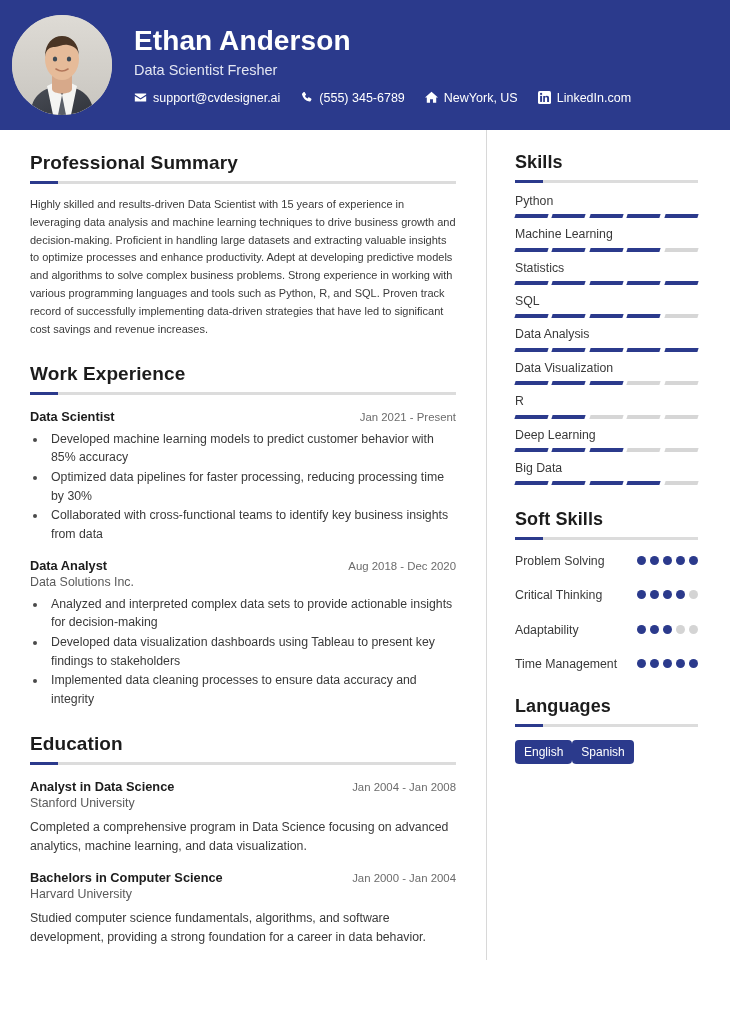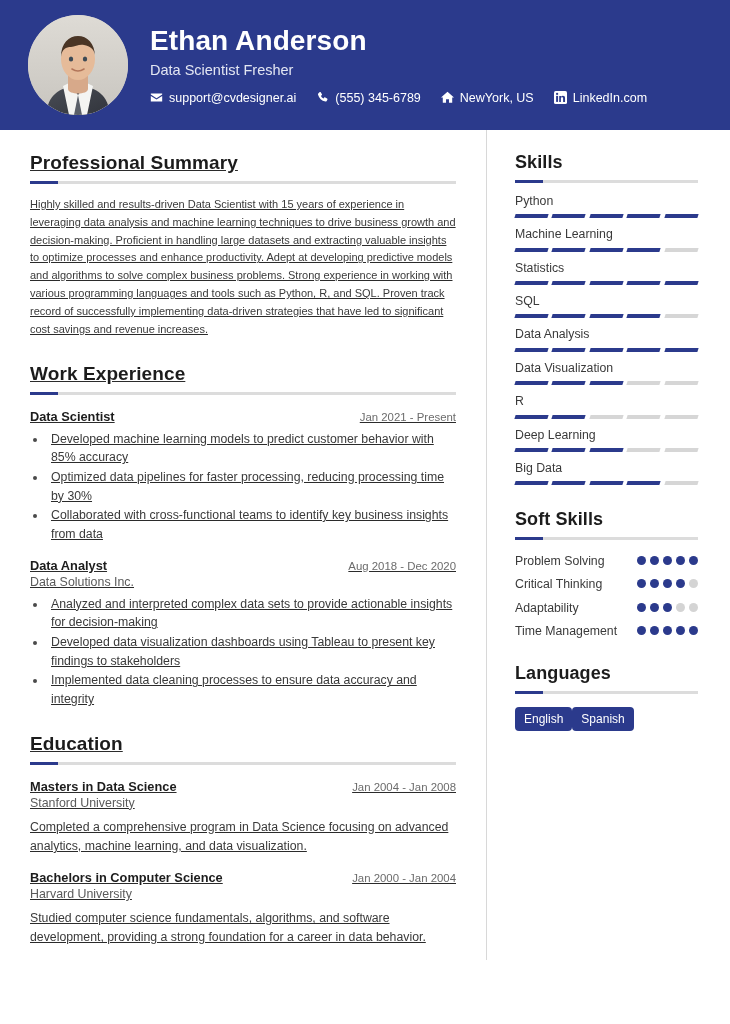--- a/index.html
+++ b/index.html
@@ -11,21 +11,21 @@
     -webkit-font-smoothing:antialiased;
   }
   .page { position:relative; width:730px; height:1024px; overflow:hidden; background:#fff; }
 
   
   .header {
     height:130px;
     background:#2b3a8c;
     display:flex;
     align-items:center;
-    padding:0 28px;
+    padding:0 12px;
   }
   .avatar {
     width:100px; height:100px;
     border-radius:50%;
     flex:0 0 100px;
     overflow:hidden;
     background:#cfcdc8;
     position:relative;
   }
   .avatar svg { display:block; width:100%; height:100%; }
@@ -49,21 +49,20 @@
     font-size:12.5px; color:#ffffff; white-space:nowrap;
   }
   .contact .ic { display:inline-flex; width:13px; height:13px; align-items:center; justify-content:center; }
   .contact .ic svg { width:13px; height:13px; fill:#ffffff; }
 
   
   .body { display:flex; padding:0; height:894px; }
   .col-left {
     width:486px;
     padding:22px 30px 4px 30px;
-    text-decoration:underline;
   }
   .divider {
     width:1px;
     background:#d8d8d8;
     height:830px;
     margin-top:0;
   }
   .col-right {
     flex:1;
     padding:22px 32px 0 28px;
@@ -114,21 +113,21 @@
   .skill:first-of-type { margin-top:11px; }
   .skill-name { font-size:12.3px; color:#3a3a3a; line-height:1.25; }
   .segbar { display:flex; gap:4px; margin-top:5px; }
   .seg {
     flex:1; height:4px; background:#d6d6d6;
     transform:skewX(-18deg);
   }
   .seg.on { background:#2b3a8c; }
 
   
-  .soft { display:flex; align-items:flex-start; justify-content:space-between; margin-top:7px; gap:8px; }
+  .soft { display:flex; align-items:flex-start; justify-content:space-between; margin-top:18px; gap:8px; }
   .soft:first-of-type { margin-top:13px; }
   .soft-name { font-size:12.3px; color:#3a3a3a; line-height:1.32; max-width:104px; }
   .dots { display:flex; gap:4px; padding-top:3px; flex:0 0 auto; }
   .dot { width:9px; height:9px; border-radius:50%; background:#d4d4d4; }
   .dot.on { background:#2b3a8c; }
 
   
   .langs { display:flex; gap:0; margin-top:13px; flex-wrap:wrap; }
   .lang {
     background:#2b3a8c; color:#fff;
@@ -251,21 +250,21 @@
             </div>
           </div>
       </div>
 
       <div class="sec-block">
         <div class="sec-head">Education</div>
         <div class="rule"></div>
         <div id="edu-list">
             <div class="entry">
               <div class="entry-top">
-                <div class="entry-role">Masters in Data Science</div>
+                <div class="entry-role">Analyst in Data Science</div>
                 <div class="entry-date">Jan 2004 - Jan 2008</div>
               </div>
               <div class="entry-org">Stanford University</div>
               <div class="entry-desc">Completed a comprehensive program in Data Science focusing on advanced analytics, machine learning, and data visualization.</div>
             </div>
             <div class="entry">
               <div class="entry-top">
                 <div class="entry-role">Bachelors in Computer Science</div>
                 <div class="entry-date">Jan 2000 - Jan 2004</div>
               </div>

